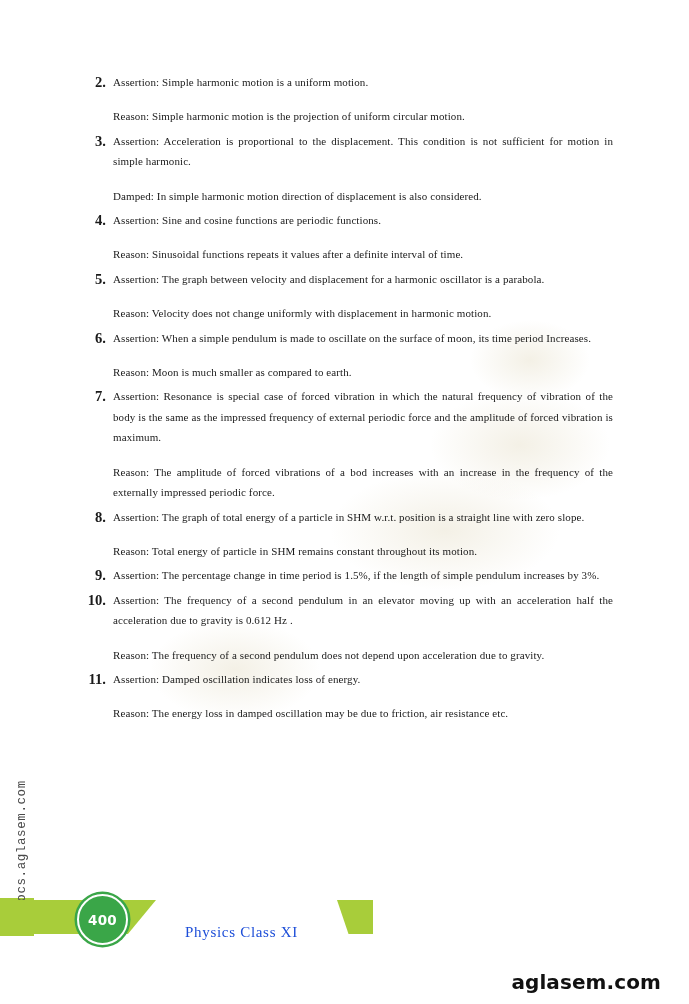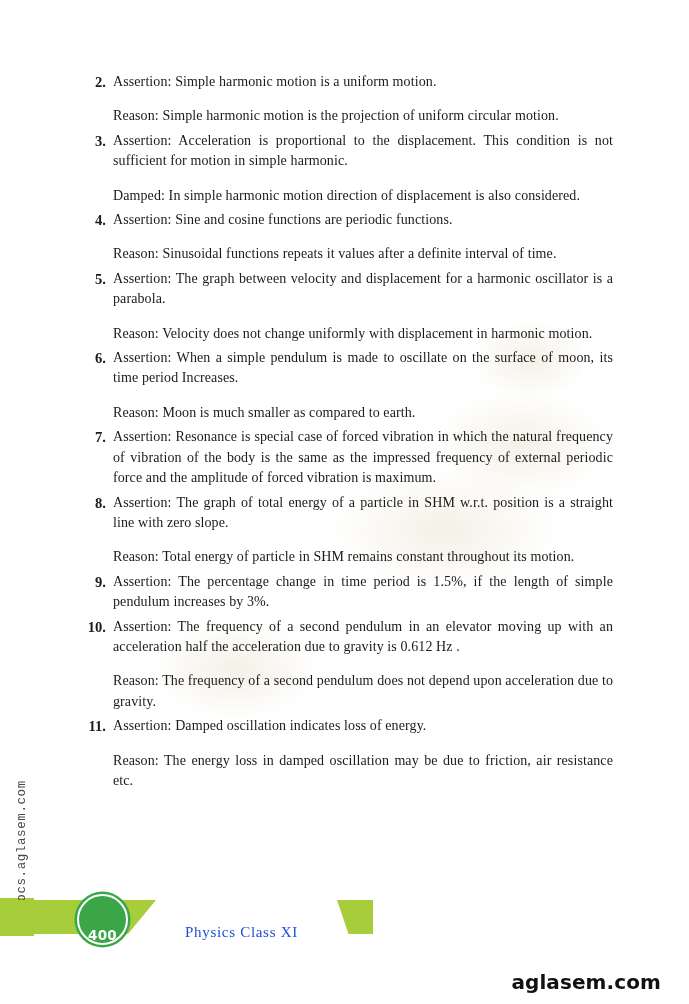--- a/index.html
+++ b/index.html
@@ -50,21 +50,21 @@
     font-weight: bold;
     font-size: 14.6px;
     line-height: 20.4px;
     padding-right: 7px;
     box-sizing: content-box;
   }
   .qa-blocks {
     flex: 1;
   }
   .para {
-    font-size: 14px;
+    font-size: 11px;
     line-height: 20.4px;
     text-align: justify;
     text-justify: inter-word;
     margin: 0 0 3px 0;
     letter-spacing: 0.1px;
   }
   .para:last-child { margin-bottom: 0; }
   .para.reason { margin-top: 14px; }
   .qa-item + .qa-item { margin-top: 4px; }
 
@@ -115,21 +115,21 @@
     position: absolute;
     left: 77px;
     top: 894px;
     width: 47px;
     height: 47px;
     border-radius: 50%;
     background: #3aa648;
     border: 2.5px solid #ffffff;
     box-shadow: 0 0 0 2.5px #3aa648;
     display: flex;
-    align-items: flex-end;
+    align-items: center;
     justify-content: center;
   }
   .page-badge span {
     color: #ffffff;
     font-family: "DejaVu Sans", sans-serif;
     font-size: 13.5px;
     font-weight: bold;
     letter-spacing: 0.3px;
   }
   .footer-title {
@@ -194,20 +194,21 @@
       <div class="qa-num">6.</div>
       <div class="qa-blocks">
         <p class="para assertion">Assertion: When a simple pendulum is made to oscillate on the surface of moon, its time period Increases.</p>
         <p class="para reason">Reason: Moon is much smaller as compared to earth.</p>
       </div>
     </div>
     <div class="qa-item">
       <div class="qa-num">7.</div>
       <div class="qa-blocks">
         <p class="para assertion">Assertion: Resonance is special case of forced vibration in which the natural frequency of vibration of the body is the same as the impressed frequency of external periodic force and the amplitude of forced vibration is maximum.</p>
+        <p class="para reason">Reason: The amplitude of forced vibrations of a bod increases with an increase in the frequency of the externally impressed periodic force.</p>
       </div>
     </div>
     <div class="qa-item">
       <div class="qa-num">8.</div>
       <div class="qa-blocks">
         <p class="para assertion">Assertion: The graph of total energy of a particle in SHM w.r.t. position is a straight line with zero slope.</p>
         <p class="para reason">Reason: Total energy of particle in SHM remains constant throughout its motion.</p>
       </div>
     </div>
     <div class="qa-item">

